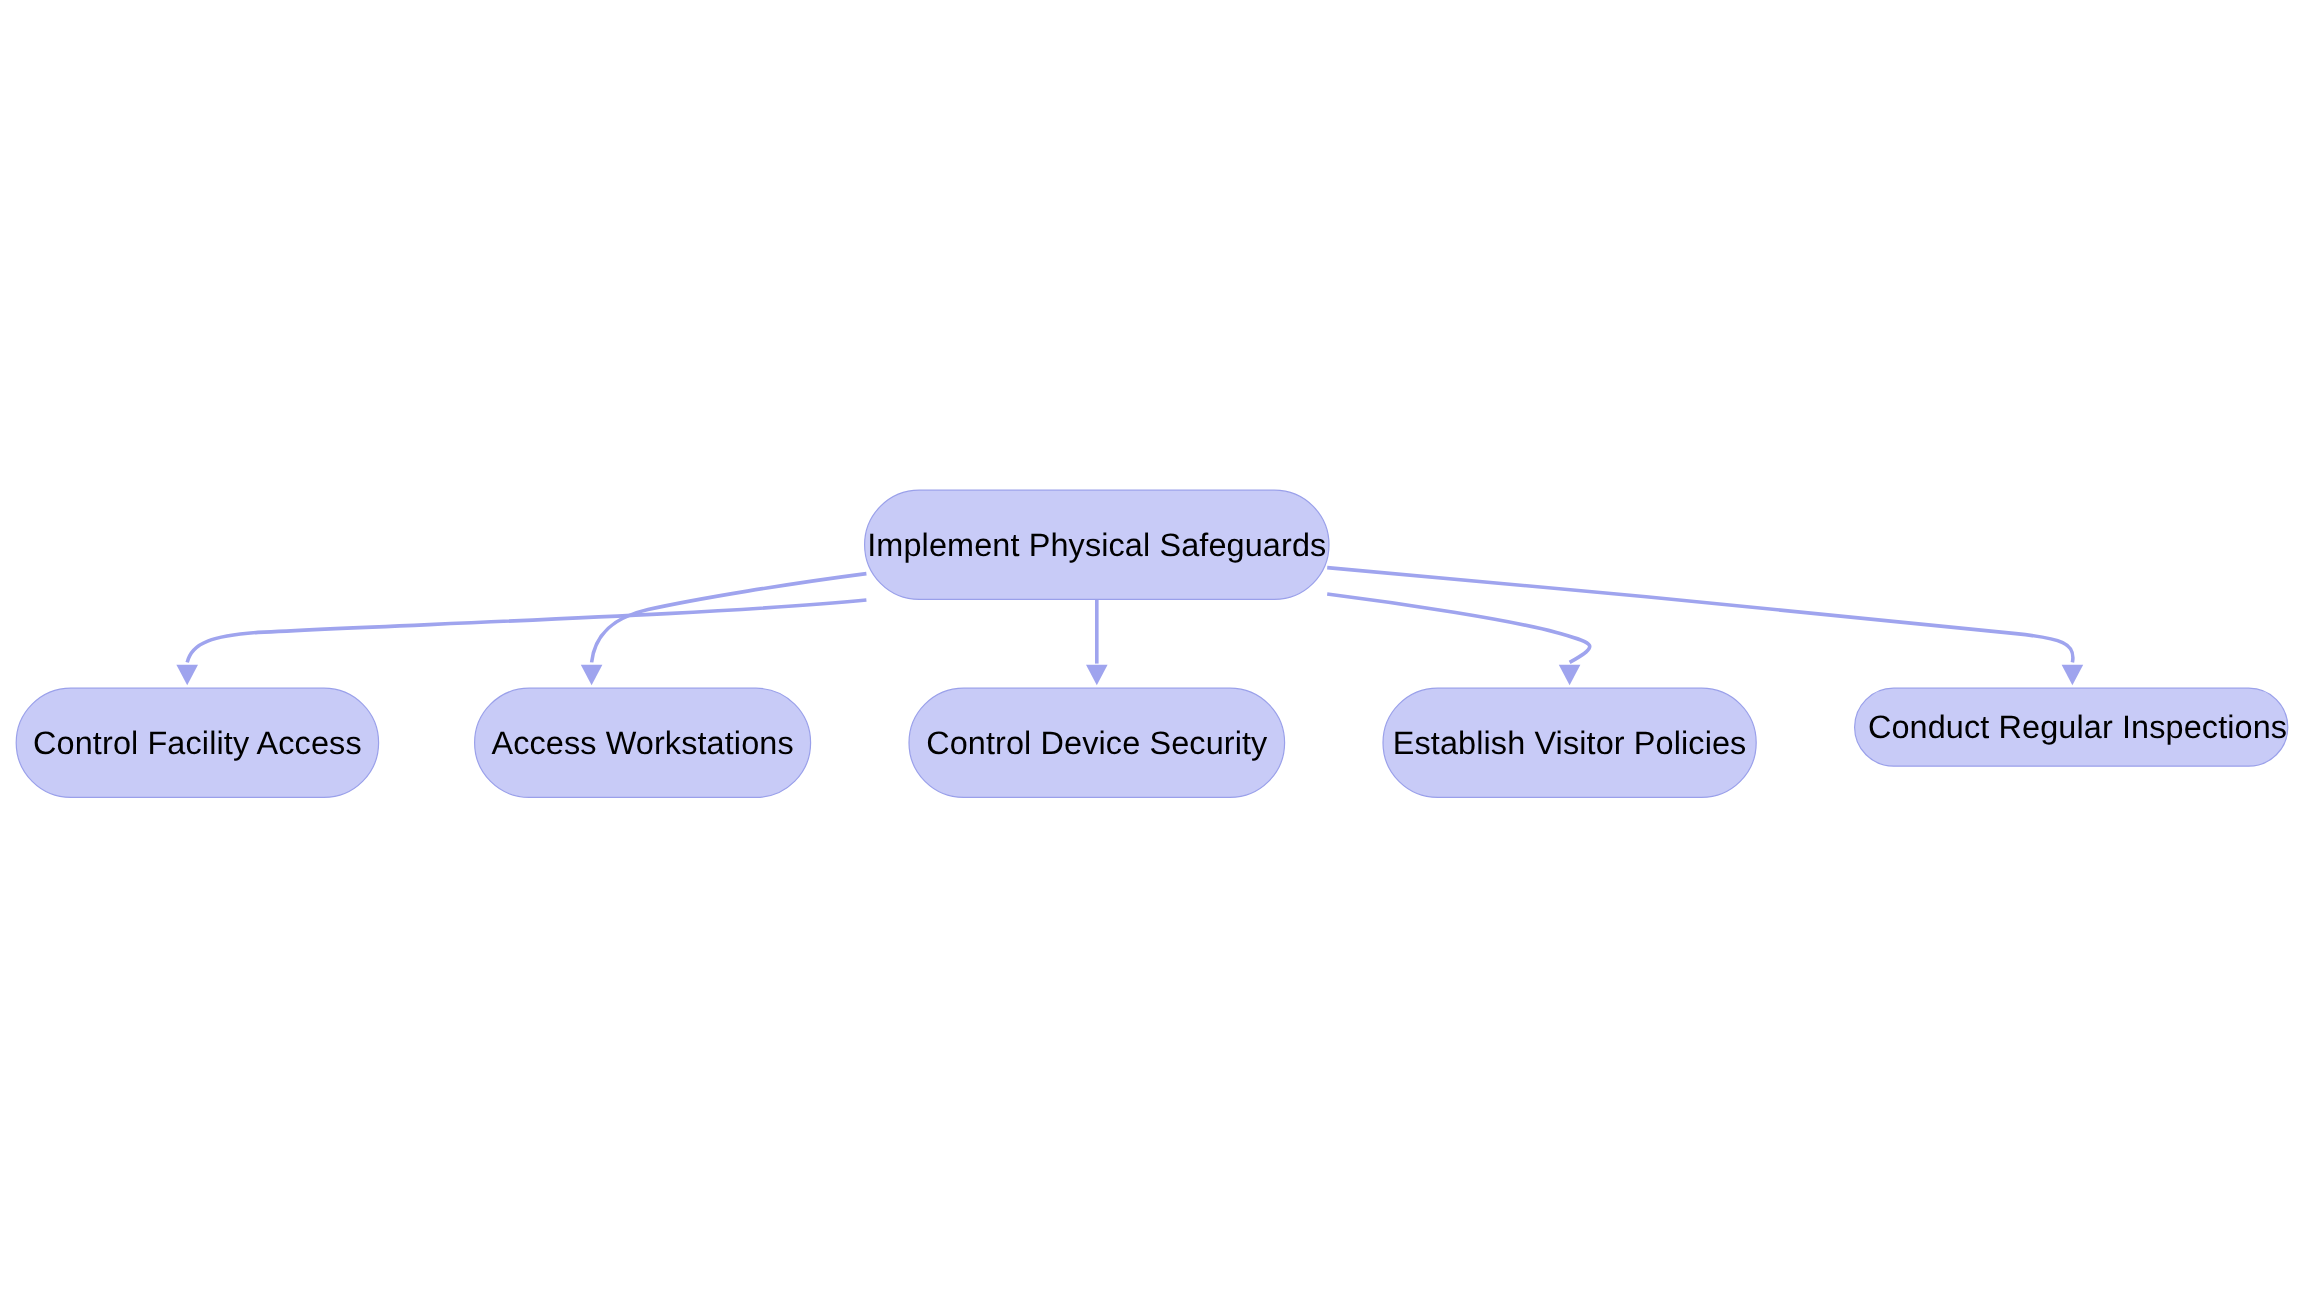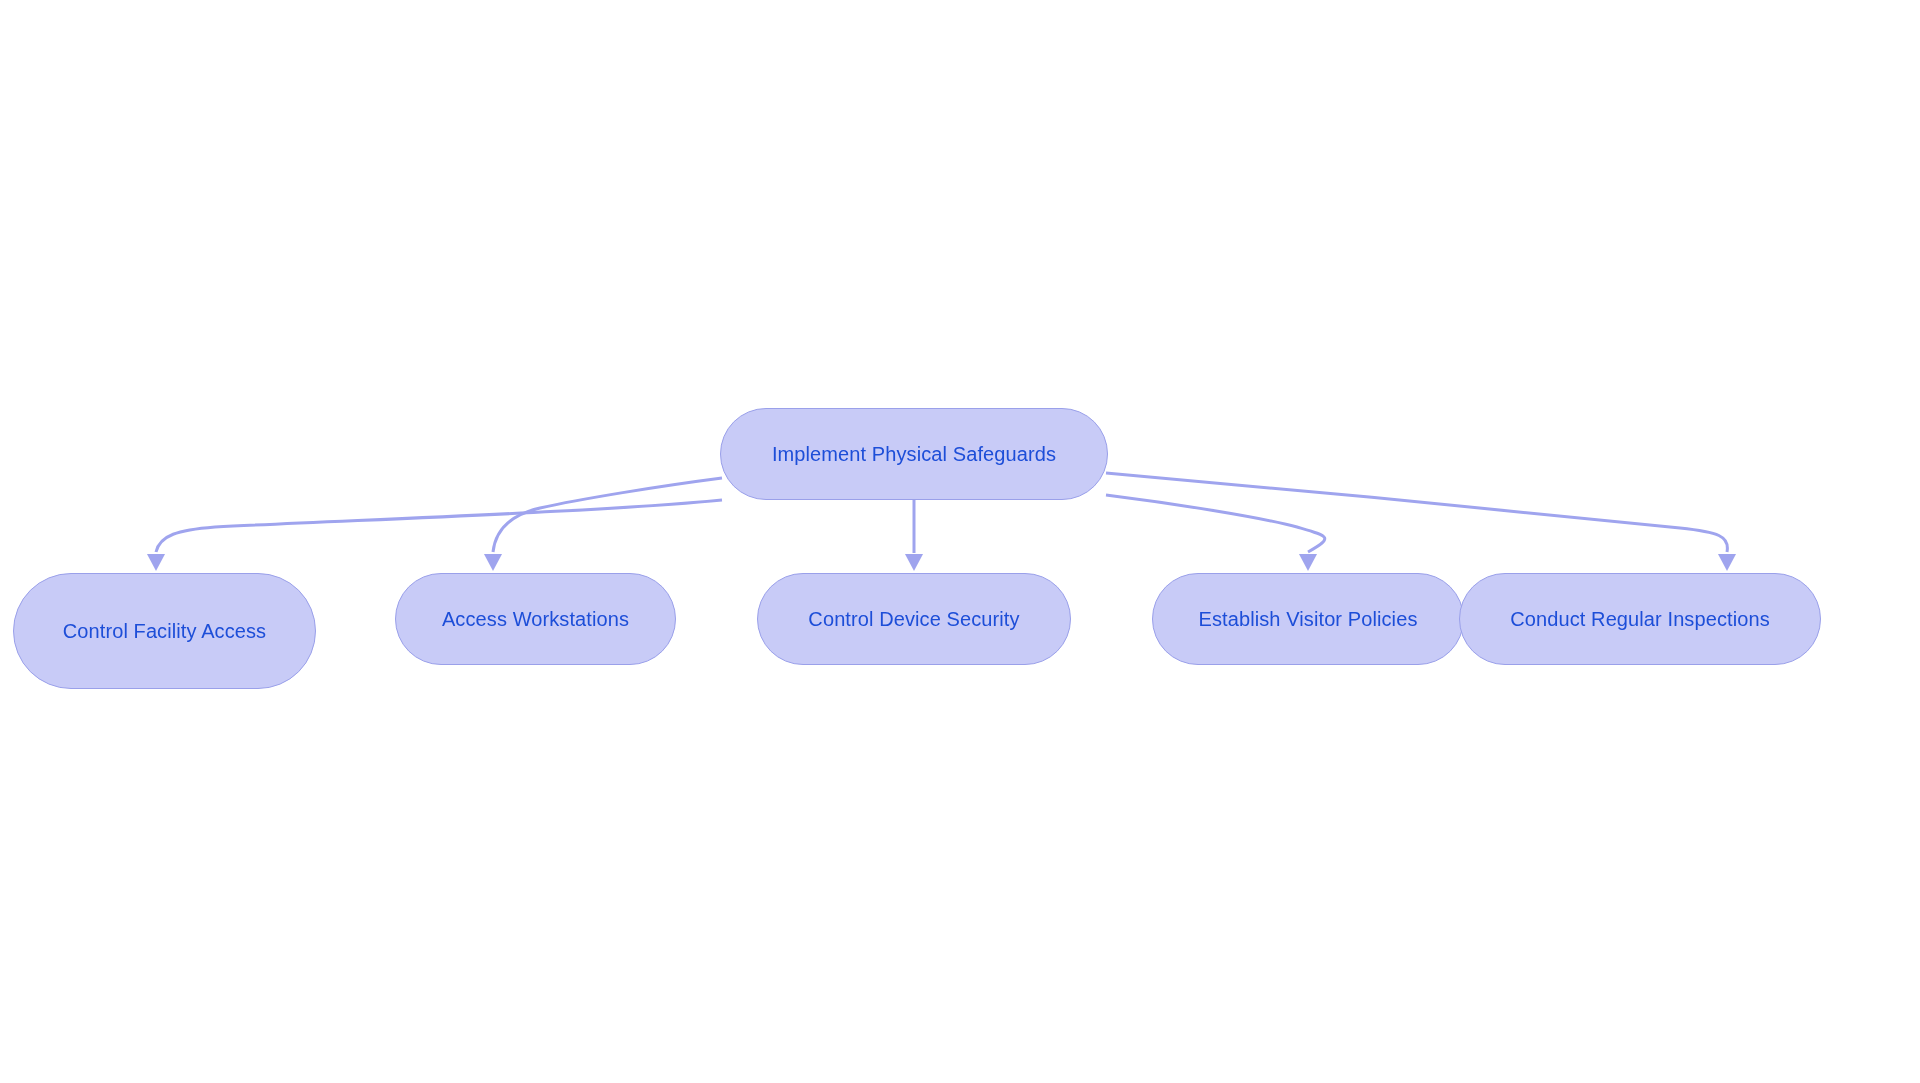--- a/index.html
+++ b/index.html
@@ -32,23 +32,23 @@
     box-sizing: border-box;
     background: #c8cbf7;
     border: 1.6px solid #9aa0ea;
     border-radius: 999px;
     display: flex;
     align-items: center;
     justify-content: center;
     z-index: 2;
   }
   .node-label {
-    color: #1d4ed8;
+    color: #000000;
     font-family: "Liberation Sans", sans-serif;
-    font-size: 20px;
+    font-size: 27px;
     line-height: 1;
     letter-spacing: 0.1px;
     white-space: nowrap;
     text-align: center;
     -webkit-font-smoothing: antialiased;
   }
   .edge-path {
     fill: none;
     stroke: #9fa4ee;
     stroke-width: 3;
@@ -90,33 +90,33 @@
     <g>
       <path class="edge-path" d="M 1106,473 C 1260,486 1560,515 1680,528 C 1718,532 1730,536 1727,552"></path>
       <polygon class="arrow-head" points="1718,554 1736,554 1727,571"></polygon>
     </g>
   </svg>
 
   <div class="node" style="left:720px; top:408px; width:388px; height:92px;">
     <span class="node-label">Implement Physical Safeguards</span>
   </div>
 
-  <div class="node" style="left:13px; top:573px; width:303px; height:116px;">
+  <div class="node" style="left:13px; top:573px; width:303px; height:92px;">
     <span class="node-label">Control Facility Access</span>
   </div>
 
   <div class="node" style="left:395px; top:573px; width:281px; height:92px;">
     <span class="node-label">Access Workstations</span>
   </div>
 
   <div class="node" style="left:757px; top:573px; width:314px; height:92px;">
     <span class="node-label">Control Device Security</span>
   </div>
 
   <div class="node" style="left:1152px; top:573px; width:312px; height:92px;justify-content:center;">
     <span class="node-label">Establish Visitor Policies</span>
   </div>
 
-  <div class="node" style="left:1459px; top:573px; width:362px; height:92px;">
+  <div class="node" style="left:1545px; top:573px; width:362px; height:66px;justify-content:flex-end;">
     <span class="node-label">Conduct Regular Inspections</span>
   </div>
 
 </div>
 
 </body></html>

